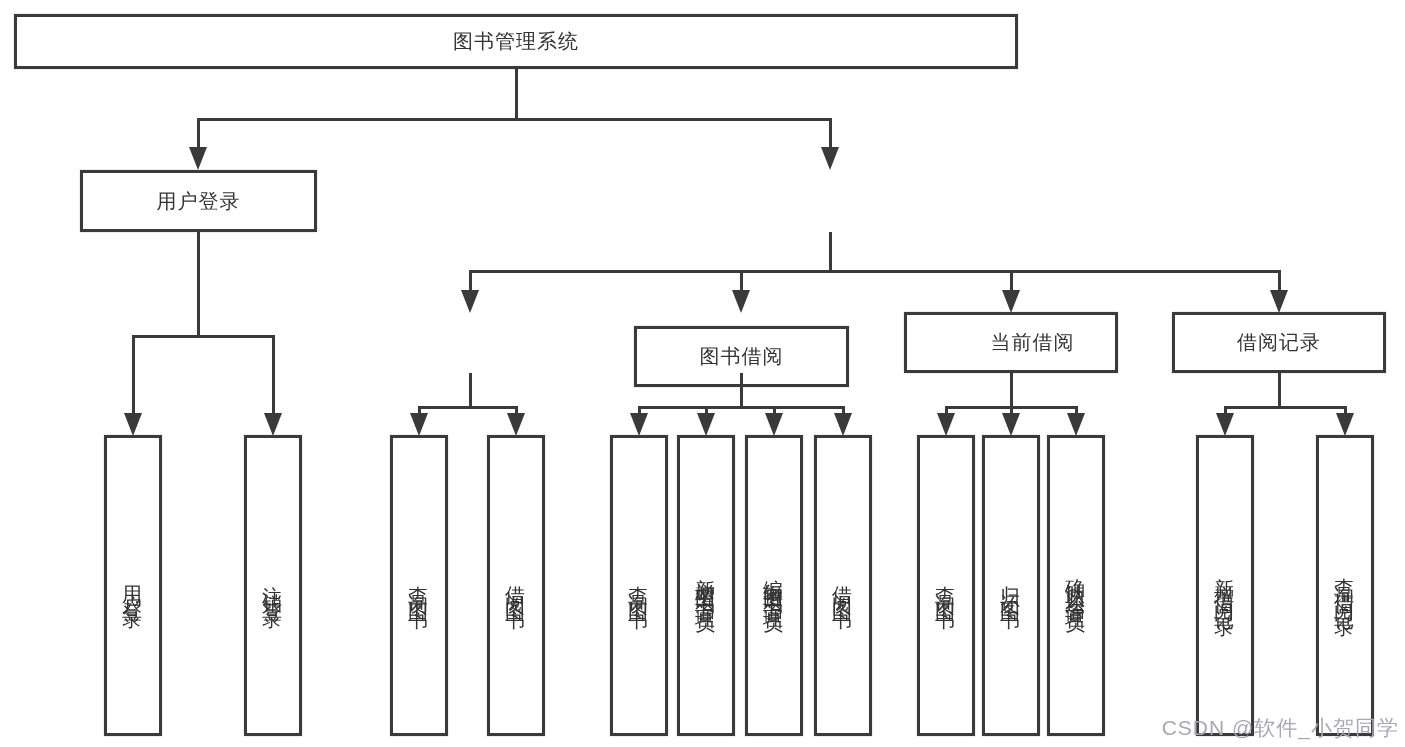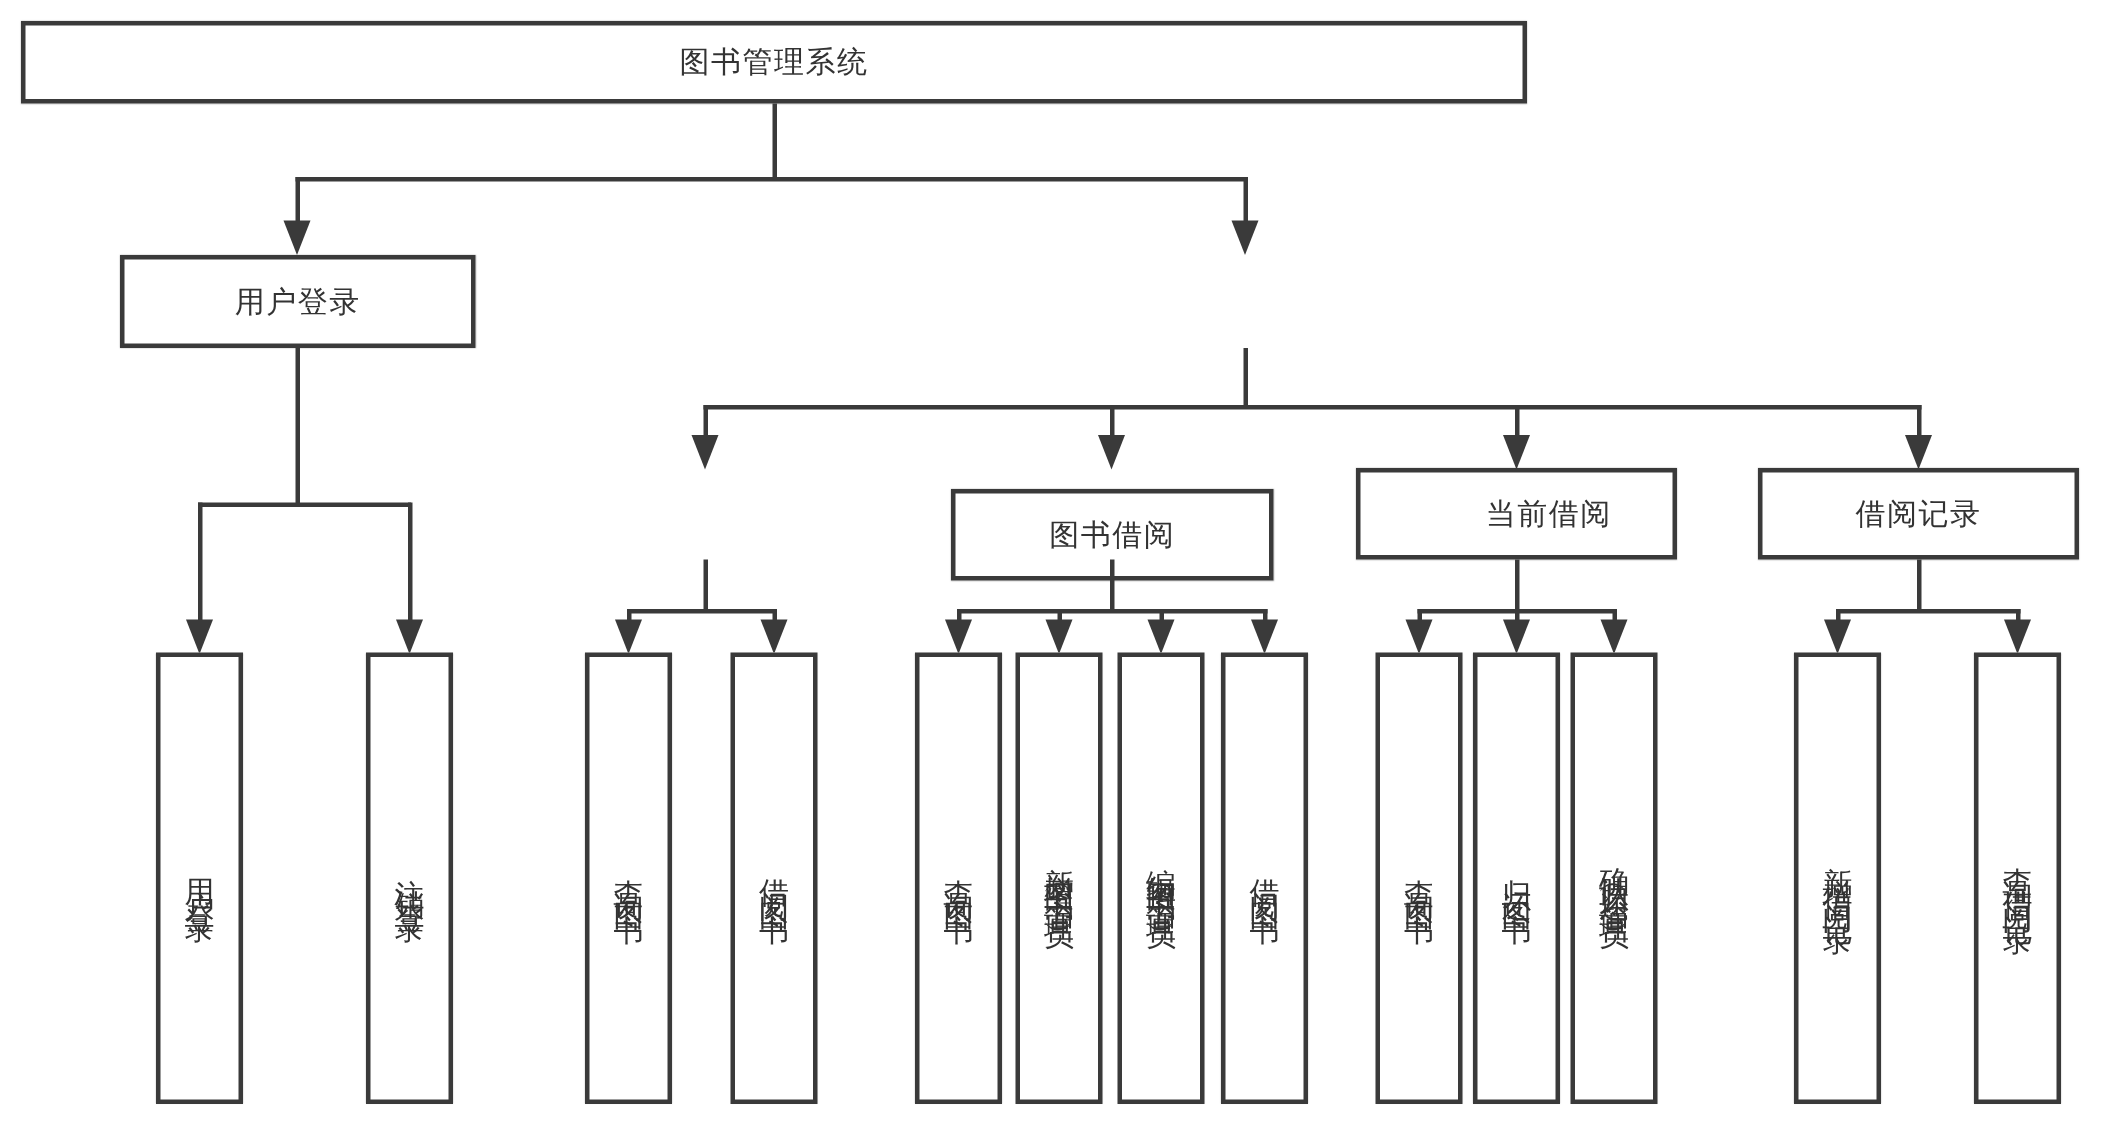--- a/index.html
+++ b/index.html
@@ -176,14 +176,15 @@
     <span class="vtext" style="letter-spacing:5px;">确认归还（管理员）</span>
   </div>
 
   <div class="vbox" style="left:1196px;top:435px;width:58px;height:301px;">
     <span class="vtext">新增借阅记录</span>
   </div>
   <div class="vbox" style="left:1316px;top:435px;width:58px;height:301px;">
     <span class="vtext">查询借阅记录</span>
   </div>
 
+  <div class="watermark">CSDN @软件_小贺同学</div>
 
 </div>
 
 </body></html>

